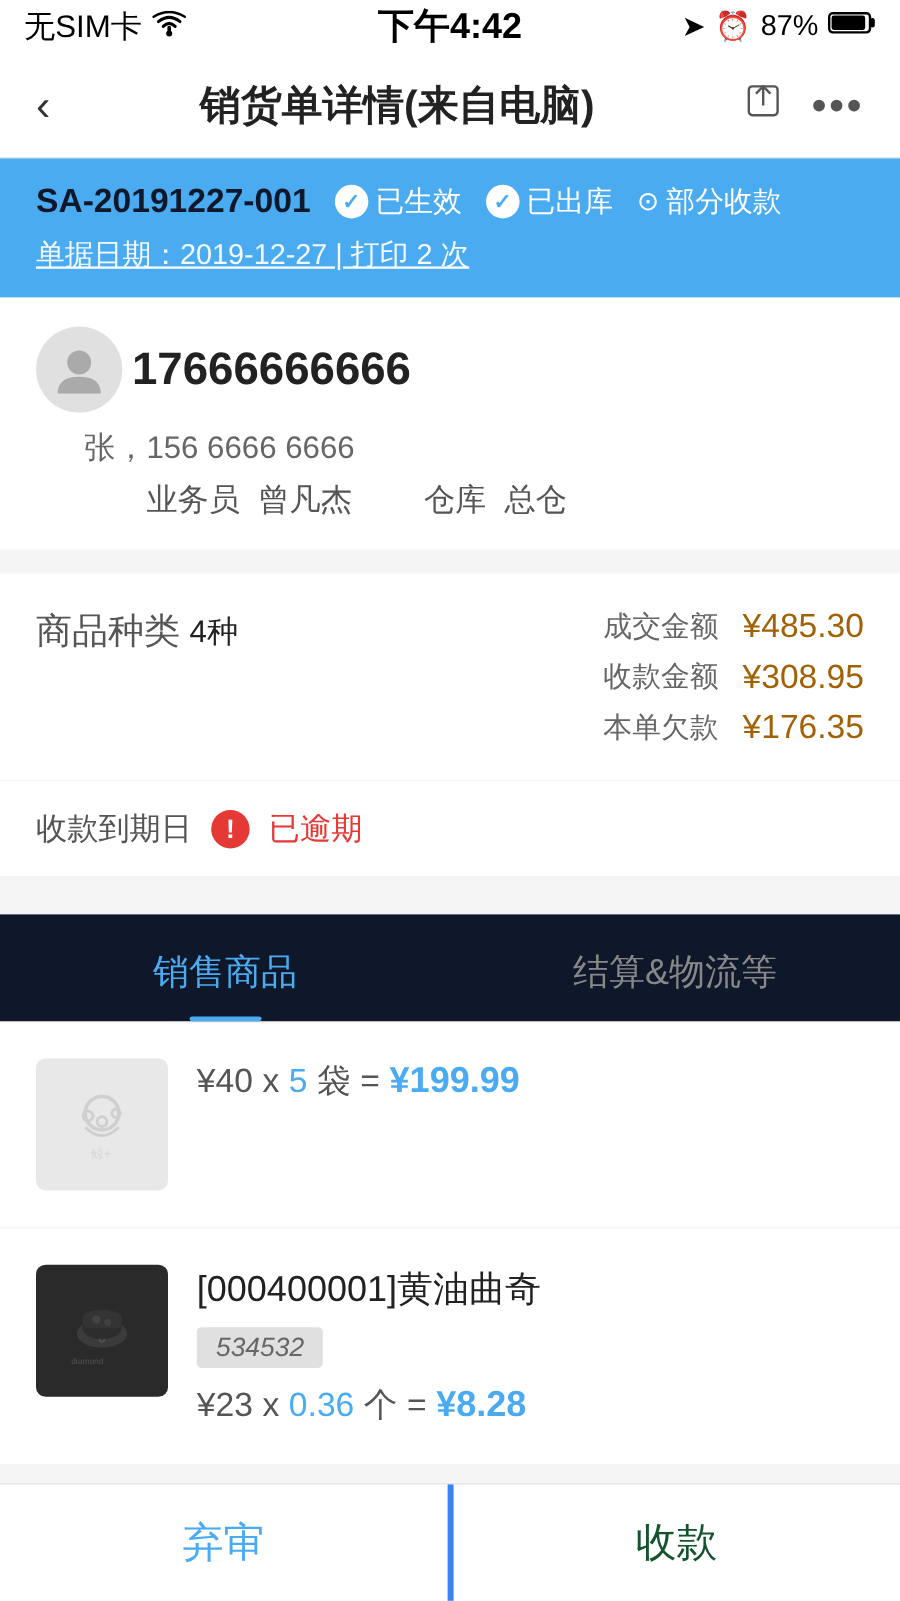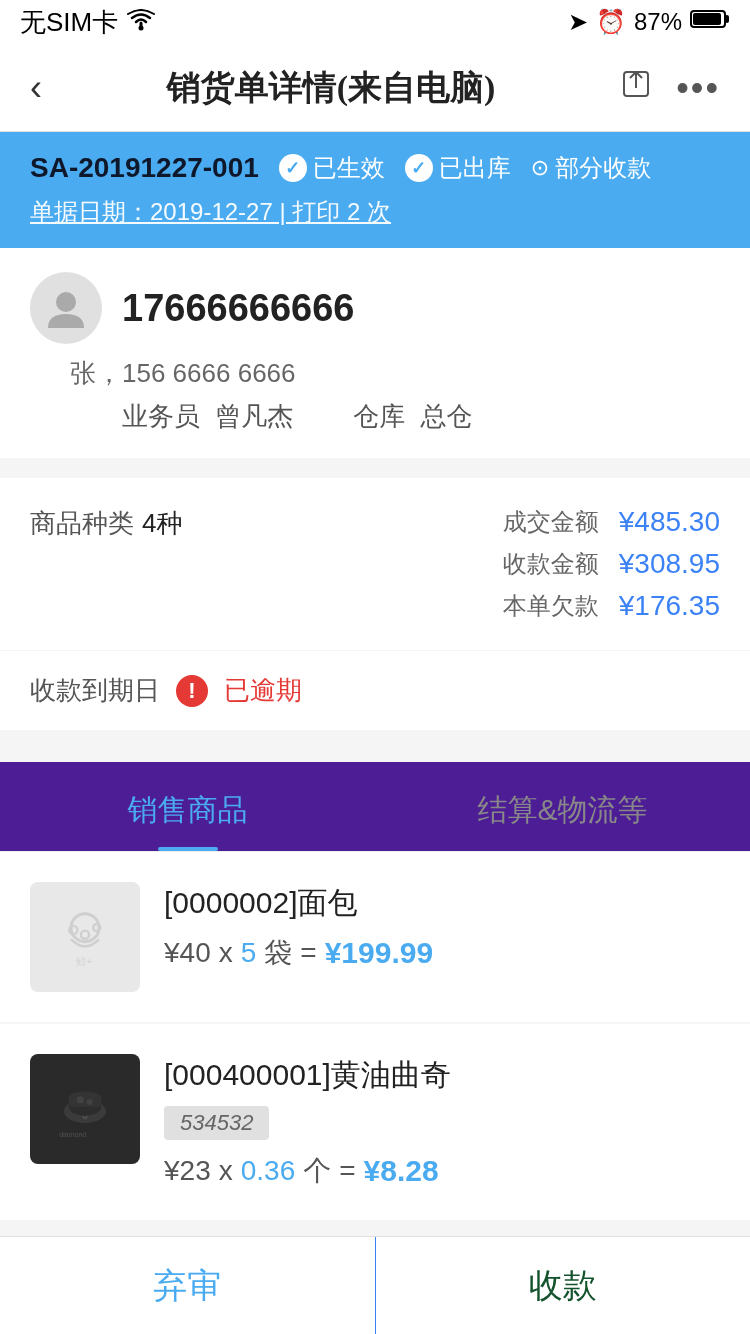--- a/index.html
+++ b/index.html
@@ -58,21 +58,20 @@
     }
     .nav-back {
       font-size: 36px;
       color: #333;
       cursor: pointer;
     }
     .nav-title {
       font-size: 34px;
       font-weight: 600;
       color: #222;
-      font-family: Liberation Serif, serif;
     }
     .nav-actions {
       display: flex;
       align-items: center;
       gap: 24px;
     }
     .nav-icon {
       font-size: 30px;
       color: #555;
     }
@@ -125,21 +124,21 @@
 
     
     .customer-section {
       background: #fff;
       padding: 24px 30px;
       margin-bottom: 20px;
     }
     .customer-row {
       display: flex;
       align-items: center;
-      gap: 20px;
+      gap: 8px;
       margin-bottom: 12px;
     }
     .avatar {
       width: 72px;
       height: 72px;
       border-radius: 50%;
       background: #e0e0e0;
       display: flex;
       align-items: center;
       justify-content: center;
@@ -181,21 +180,21 @@
       align-items: flex-start;
     }
     .stats-left {
       display: flex;
       gap: 8px;
       font-size: 26px;
       color: #666;
       align-items: center;
     }
     .stats-label {
-      font-size: 26px;
+      font-size: 30px;
       color: #555;
     }
     .stats-count {
       font-size: 26px;
       color: #222;
       font-weight: 500;
     }
     .stats-right {
       display: flex;
       flex-direction: column;
@@ -206,21 +205,21 @@
       display: flex;
       gap: 20px;
       align-items: center;
     }
     .stat-name {
       font-size: 24px;
       color: #666;
     }
     .stat-value {
       font-size: 28px;
-      color: #3b82f6;
+      color: #a16207;
       font-weight: 500;
     }
 
     
     .due-date-section {
       background: #fff;
       padding: 22px 30px;
       margin-top: 1px;
       display: flex;
       align-items: center;
@@ -241,21 +240,21 @@
       font-weight: 700;
       flex-shrink: 0;
     }
     .overdue-text {
       color: #e53935;
       font-size: 26px;
     }
 
     
     .tabs-section {
-      background: #4c1d95;
+      background: #0f172a;
       margin-top: 16px;
       border-bottom: 1px solid #eee;
     }
     .tabs-row {
       display: flex;
     }
     .tab-item {
       flex: 1;
       text-align: center;
       padding: 28px 0 20px;
@@ -361,21 +360,21 @@
       flex: 1;
       display: flex;
       align-items: center;
       justify-content: center;
       font-size: 34px;
       font-weight: 500;
       cursor: pointer;
     }
     .btn-cancel {
       color: #4AABF0;
-      border-right: 1px solid #3b82f6;
+      border-right: 5px solid #3b82f6;
     }
     .btn-collect {
       color: #14532d;
     }
 
     
     .separator {
       height: 16px;
       background: #f5f5f5;
     }
@@ -389,20 +388,21 @@
     <span>
       <svg width="30" height="22" viewBox="0 0 30 22">
         <path d="M15 18 Q15 14 15 14" stroke="#000" stroke-width="3" fill="none" stroke-linecap="round"></path>
         <path d="M10 13 Q15 8 20 13" stroke="#000" stroke-width="2.5" fill="none" stroke-linecap="round" stroke-linejoin="round"></path>
         <path d="M6 9 Q15 2 24 9" stroke="#000" stroke-width="2.5" fill="none" stroke-linecap="round" stroke-linejoin="round"></path>
         <path d="M2 5 Q15 -3 28 5" stroke="#000" stroke-width="2" fill="none" stroke-linecap="round" stroke-linejoin="round"></path>
         <circle cx="15" cy="19" r="2.5" fill="#000"></circle>
       </svg>
     </span>
   </div>
+  <div class="status-center">下午4:42</div>
   <div class="status-right">
     <span>➤</span>
     <span>⏰</span>
     <span>87%</span>
     <span>
       <svg width="40" height="22" viewBox="0 0 40 22">
         <rect x="1" y="3" width="34" height="16" rx="3" ry="3" fill="none" stroke="#000" stroke-width="2"></rect>
         <rect x="35" y="7" width="4" height="8" rx="2" fill="#000"></rect>
         <rect x="3" y="5" width="28" height="12" rx="2" fill="#000"></rect>
       </svg>
@@ -516,21 +516,20 @@
       <svg viewBox="0 0 60 60" fill="none">
         <circle cx="30" cy="22" r="12" stroke="#aaa" stroke-width="2.5" fill="none"></circle>
         <circle cx="20" cy="24" r="3.5" stroke="#aaa" stroke-width="2" fill="none"></circle>
         <circle cx="30" cy="28" r="3.5" stroke="#aaa" stroke-width="2" fill="none"></circle>
         <circle cx="40" cy="22" r="3" stroke="#aaa" stroke-width="2" fill="none"></circle>
         <path d="M18 32 Q30 44 42 32" stroke="#aaa" stroke-width="2" fill="none"></path>
         <text x="22" y="54" font-size="9" fill="#bbb" font-family="sans-serif">鲸+</text>
       </svg>
     </div>
     <div class="product-info">
-      <div class="product-name">[0000002]面包</div>
       <div class="product-price-row">
         <span>¥40</span>
         <span> x </span>
         <span class="qty-highlight">5</span>
         <span>袋</span>
         <span> = </span>
         <span class="price-highlight">¥199.99</span>
       </div>
     </div>
   </div>

